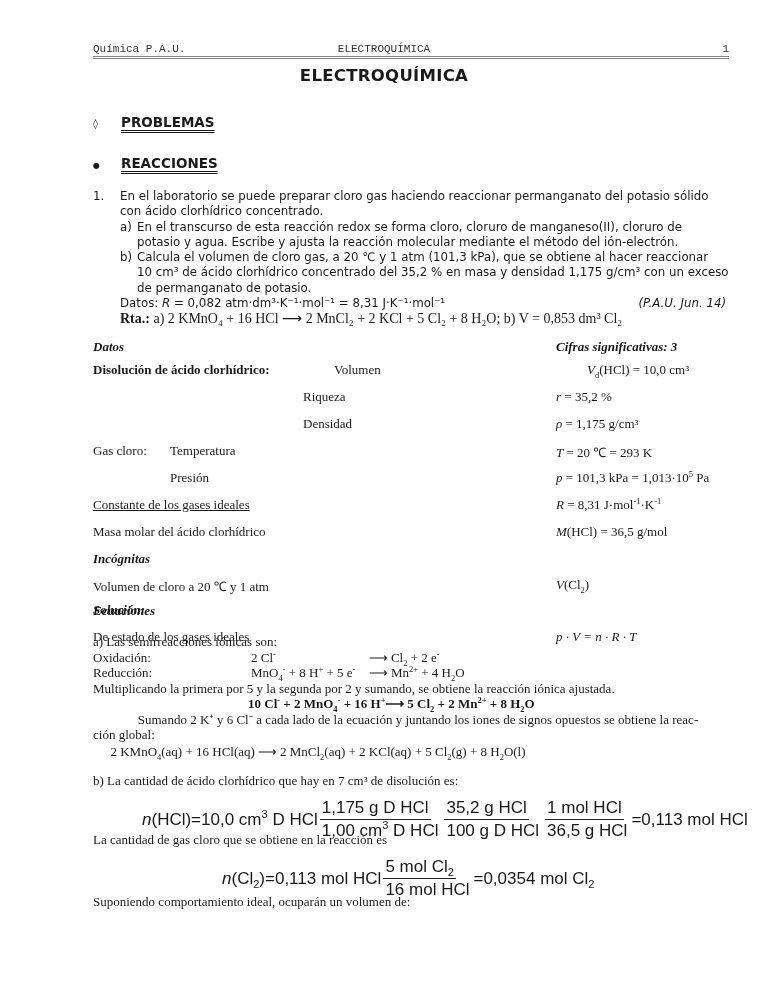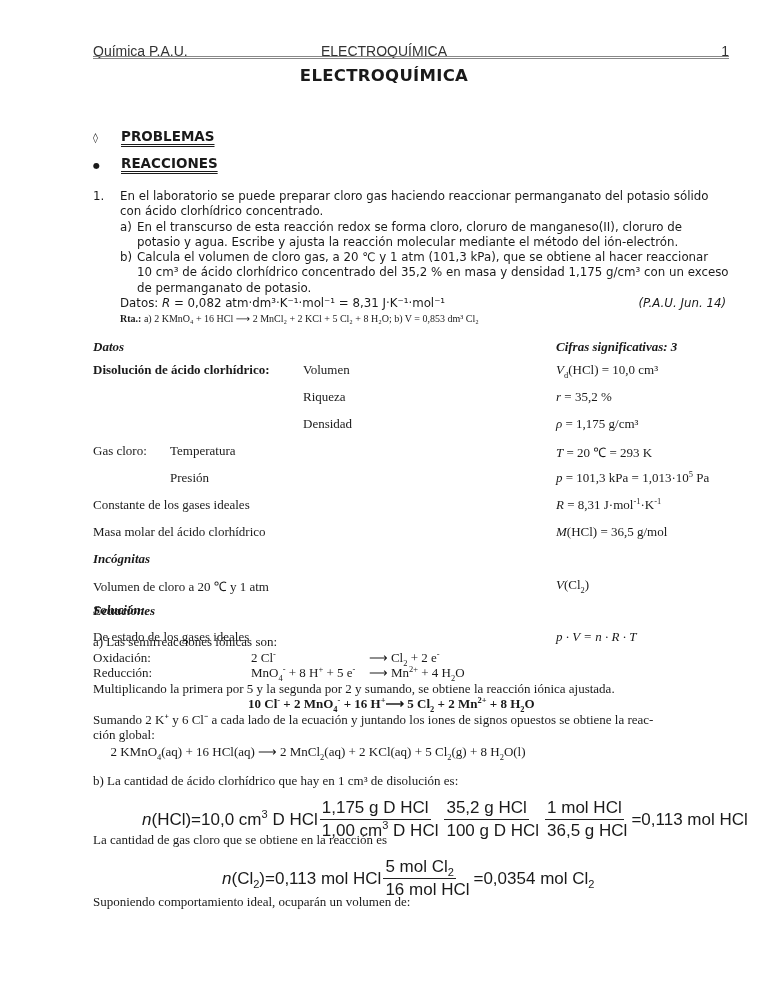--- a/index.html
+++ b/index.html
@@ -1,18 +1,18 @@
 <!DOCTYPE html>
 <html><head>
 <meta charset="utf-8">
 <style>
   html, body { margin:0; padding:0; background:#fff; }
   body { width:768px; height:994px; position:relative; overflow:hidden; color:#1a1a1a; }
   .abs { position:absolute; }
-  .hdr { top:43px; font-size:14px; font-family:Liberation Sans, sans-serif; color:#333; }
+  .hdr { top:43px; font-size:11px; font-family:Liberation Mono, monospace; color:#333; }
   .hdr-line { left:93px; width:636px; top:56px; height:0; border-top:1px solid #888; border-bottom:1px solid #888; padding-top:1px; }
   .title { top:66px; left:0; width:768px; text-align:center; font-family:"DejaVu Sans", sans-serif; font-weight:bold; font-size:16.5px; letter-spacing:0.3px; }
   .sec { font-family:"DejaVu Sans", sans-serif; font-size:13.5px; font-weight:bold; }
   .sec-label { text-decoration: underline; text-decoration-style: double; text-underline-offset:3px; }
   .prob { font-family:"DejaVu Sans", sans-serif; font-size:11.8px; line-height:15.3px; }
   .ser { font-family:"Liberation Serif", serif; font-size:13px; }
   .ital { font-style:italic; }
   .bold { font-weight:bold; }
   sub, sup { font-size:65%; line-height:0; }
   .frac { display:inline-flex; flex-direction:column; align-items:flex-start; vertical-align:middle; margin:4px 2px; }
@@ -23,21 +23,21 @@
 </head>
 <body>
 
 <div class="abs hdr" style="left:93px;">Química P.A.U.</div>
 <div class="abs hdr" style="left:0;width:768px;text-align:center;">ELECTROQUÍMICA</div>
 <div class="abs hdr" style="left:720px;width:9px;text-align:right;">1</div>
 <div class="abs hdr-line"></div>
 
 <div class="abs title">ELECTROQUÍMICA</div>
 
-<div class="abs sec" style="left:93px;top:128px;">
+<div class="abs sec" style="left:93px;top:114px;">
   <span style="font-size:10px;font-weight:normal;display:inline-block;width:28px;">◊</span><span class="sec-label">PROBLEMAS</span>
 </div>
 
 <div class="abs sec" style="left:93px;top:155px;">
   <span style="font-size:8px;font-weight:normal;display:inline-block;width:28px;">●</span><span class="sec-label">REACCIONES</span>
 </div>
 
 <div class="abs prob" style="left:93px;top:189px;">1.</div>
 <div class="abs prob" style="left:120px;top:189px;width:620px;">
   <div>En el laboratorio se puede preparar cloro gas haciendo reaccionar permanganato del potasio sólido</div>
@@ -54,35 +54,35 @@
     <div style="white-space:nowrap;">
       <div>Calcula el volumen de cloro gas, a 20 ℃ y 1 atm (101,3 kPa), que se obtiene al hacer reaccionar</div>
       <div>10 cm³ de ácido clorhídrico concentrado del 35,2 % en masa y densidad 1,175 g/cm³ con un exceso</div>
       <div>de permanganato de potasio.</div>
     </div>
   </div>
   <div style="position:relative;">
     <span>Datos: </span><span class="ital">R</span><span> = 0,082 atm·dm³·K⁻¹·mol⁻¹ = 8,31 J·K⁻¹·mol⁻¹</span>
     <span class="ital" style="position:absolute;right:14px;top:0;">(P.A.U. Jun. 14)</span>
   </div>
-  <div class="ser" style="font-size:10px;">
+  <div class="ser" style="font-size:14px;">
     <span class="bold">Rta.:</span>
     <span>a) 2 KMnO₄ + 16 HCl ⟶ 2 MnCl₂ + 2 KCl + 5 Cl₂ + 8 H₂O; b) V = 0,853 dm³ Cl₂</span>
   </div>
 </div>
 
 <div class="abs ser" style="left:93px;top:339px;width:640px;">
   <div style="display:flex;height:23px;">
     <span class="bold ital" style="width:463px;">Datos</span>
     <span class="bold ital">Cifras significativas: 3</span>
   </div>
 
   <div style="display:flex;height:27px;">
     <span style="width:210px;font-weight:bold;">Disolución de ácido clorhídrico:</span>
-    <span style="width:253px;">Volumen</span>
+    <span style="width:253px;margin-left:31px;">Volumen</span>
     <span><i>V</i><sub>d</sub>(HCl) = 10,0 cm³</span>
   </div>
   <div style="display:flex;height:27px;">
     <span style="width:210px;"></span>
     <span style="width:253px;">Riqueza</span>
     <span><i>r</i> = 35,2 %</span>
   </div>
   <div style="display:flex;height:27px;">
     <span style="width:210px;"></span>
     <span style="width:253px;">Densidad</span>
@@ -92,21 +92,21 @@
     <span style="width:77px;">Gas cloro:</span>
     <span style="width:386px;">Temperatura</span>
     <span><i>T</i> = 20 ℃ = 293 K</span>
   </div>
   <div style="display:flex;height:27px;">
     <span style="width:77px;"></span>
     <span style="width:386px;">Presión</span>
     <span><i>p</i> = 101,3 kPa = 1,013·10<sup>5</sup> Pa</span>
   </div>
   <div style="display:flex;height:27px;">
-    <span style="width:463px;">Constante de los gases ideales</span>
+    <span style="width:463px;text-decoration:underline;">Constante de los gases ideales</span>
     <span><i>R</i> = 8,31 J·mol<sup>-1</sup>·K<sup>-1</sup></span>
   </div>
   <div style="display:flex;height:27px;">
     <span style="width:463px;">Masa molar del ácido clorhídrico</span>
     <span><i>M</i>(HCl) = 36,5 g/mol</span>
   </div>
 
   <div style="height:26px;" class="bold ital">Incógnitas</div>
   <div style="display:flex;height:26px;">
     <span style="width:463px;">Volumen de cloro a 20 ℃ y 1 atm</span>
@@ -128,27 +128,27 @@
     <span style="width:118px;">2 Cl<sup>-</sup></span>
     <span>⟶ Cl<sub>2</sub> + 2 e<sup>-</sup></span>
   </div>
   <div style="display:flex;">
     <span style="width:158px;">Reducción:</span>
     <span style="width:118px;">MnO<sub>4</sub><sup>-</sup> + 8 H<sup>+</sup> + 5 e<sup>-</sup></span>
     <span>⟶ Mn<sup>2+</sup> + 4 H<sub>2</sub>O</span>
   </div>
   <div>Multiplicando la primera por 5 y la segunda por 2 y sumando, se obtiene la reacción iónica ajustada.</div>
   <div style="text-align:left;padding-left:155px;font-weight:bold;">10 Cl<sup>-</sup> + 2 MnO<sub>4</sub><sup>-</sup> + 16 H<sup>+</sup>⟶ 5 Cl<sub>2</sub> + 2 Mn<sup>2+</sup> + 8 H<sub>2</sub>O</div>
-  <div style="white-space:nowrap;">Sumando 2 K⁺ y 6 Cl⁻ a cada lado de la ecuación y juntando los iones de signos opuestos se obtiene la reac-</div>
+  <div style="white-space:nowrap;text-align:center;">Sumando 2 K⁺ y 6 Cl⁻ a cada lado de la ecuación y juntando los iones de signos opuestos se obtiene la reac-</div>
   <div>ción global:</div>
 </div>
 
 <div class="abs ser" style="left:0;width:636px;top:744px;text-align:center;">2 KMnO<sub>4</sub>(aq) + 16 HCl(aq) ⟶ 2 MnCl<sub>2</sub>(aq) + 2 KCl(aq) + 5 Cl<sub>2</sub>(g) + 8 H<sub>2</sub>O(l)</div>
 
-<div class="abs ser" style="left:93px;top:773px;">b) La cantidad de ácido clorhídrico que hay en 1 cm³ de disolución es:</div>
+<div class="abs ser" style="left:93px;top:773px;">b) La cantidad de ácido clorhídrico que hay en 7 cm³ de disolución es:</div>
 
 <div class="abs eq" style="left:142px;top:794px;">
   <span><i>n</i>(HCl)=10,0 cm<sup>3</sup> D HCl</span>
   <span class="frac">
       <span class="num">1,175 g D HCl</span>
       <span class="den">1,00 cm<sup>3</sup> D HCl</span>
     </span>
   <span class="frac">
       <span class="num">35,2 g HCl</span>
       <span class="den">100 g D HCl</span>

